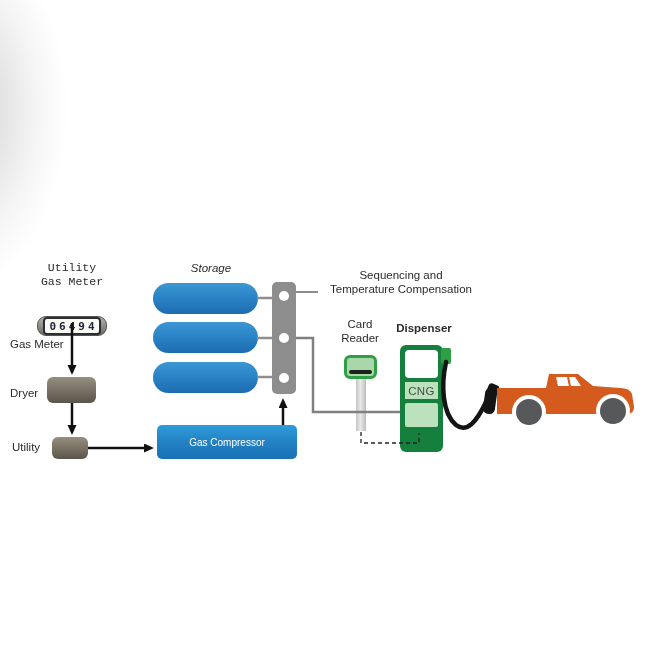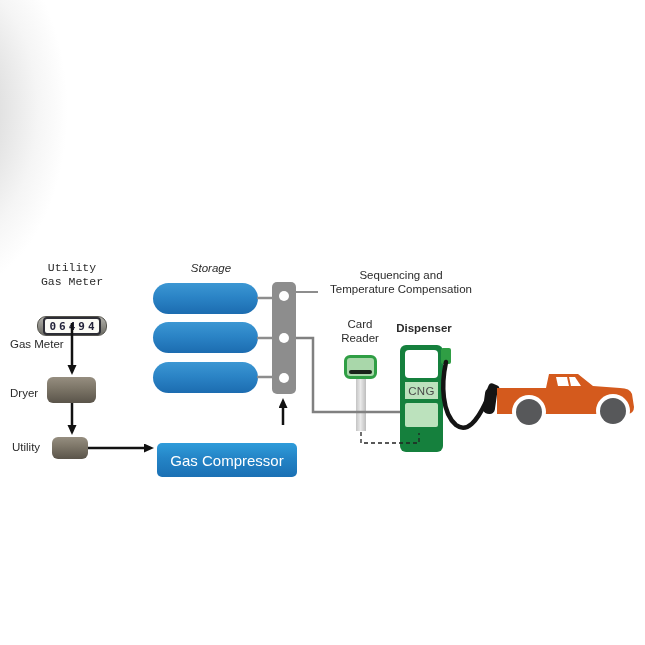--- a/index.html
+++ b/index.html
@@ -63,24 +63,24 @@
     position:absolute;left:272px;top:282px;width:24px;height:112px;
     background:#8d8d8d;border-radius:5px;
   }
   .seqbar .dot{
     position:absolute;left:7px;width:10px;height:10px;border-radius:50%;background:#fff;
   }
   .dot1{top:9px;} .dot2{top:51px;} .dot3{top:91px;}
 
   
   .compressor{
-    position:absolute;left:157px;top:443px;width:140px;height:34px;border-radius:5px;
+    position:absolute;left:157px;top:425px;width:140px;height:34px;border-radius:5px;
     background:linear-gradient(180deg,#2f9cda,#2484c6 45%,#1a70b4);
     display:flex;align-items:center;justify-content:center;
-    color:#fff;font-size:15px;
+    color:#fff;font-size:10px;
   }
 
   
   .cardreader{
     position:absolute;left:344px;top:355px;width:33px;height:24px;box-sizing:border-box;
     background:#a9d7aa;border:3px solid #2f9e44;border-radius:6px;
   }
   .cardreader .slot{
     position:absolute;left:2px;right:2px;bottom:2px;height:4px;background:#19231a;border-radius:2px;
   }

